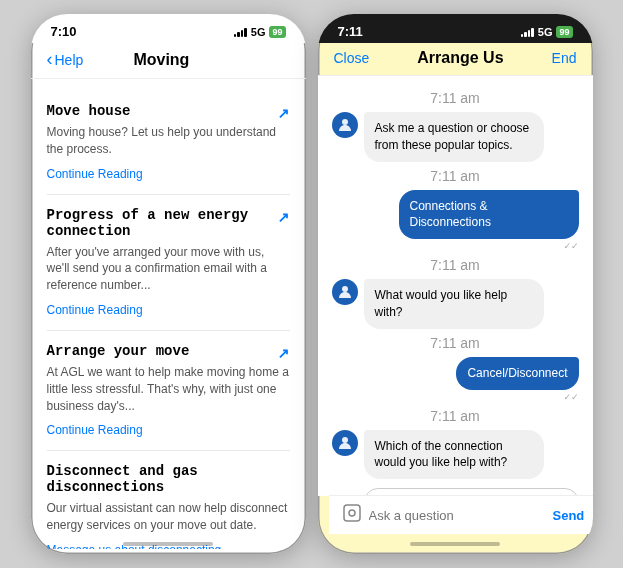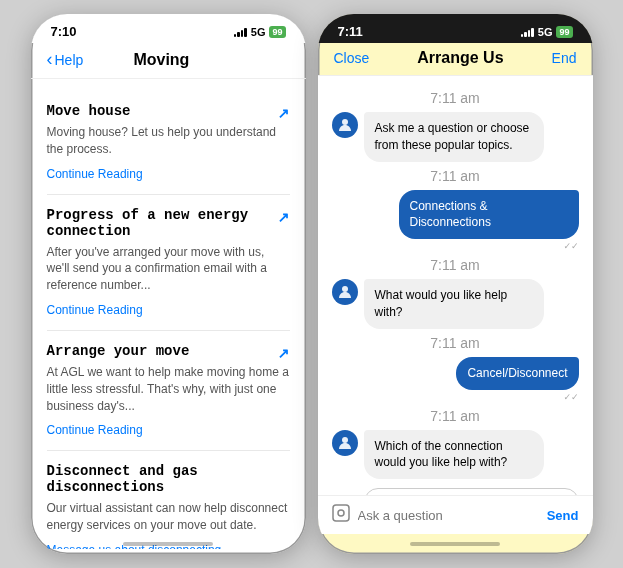--- a/index.html
+++ b/index.html
@@ -248,21 +248,21 @@
     .options-group {
       margin-left: 32px;
       display: flex;
       flex-direction: column;
       gap: 4px;
       margin-top: 4px;
     }
     .chat-input-bar {
       position: absolute;
       bottom: 20px;
-      left: 0;
+      left: 11px;
       right: 0;
       padding: 8px 14px;
       background: #fff;
       border-top: 1px solid #eee;
       display: flex;
       align-items: center;
       gap: 8px;
     }
     .chat-input-icon {
       font-size: 16px;

